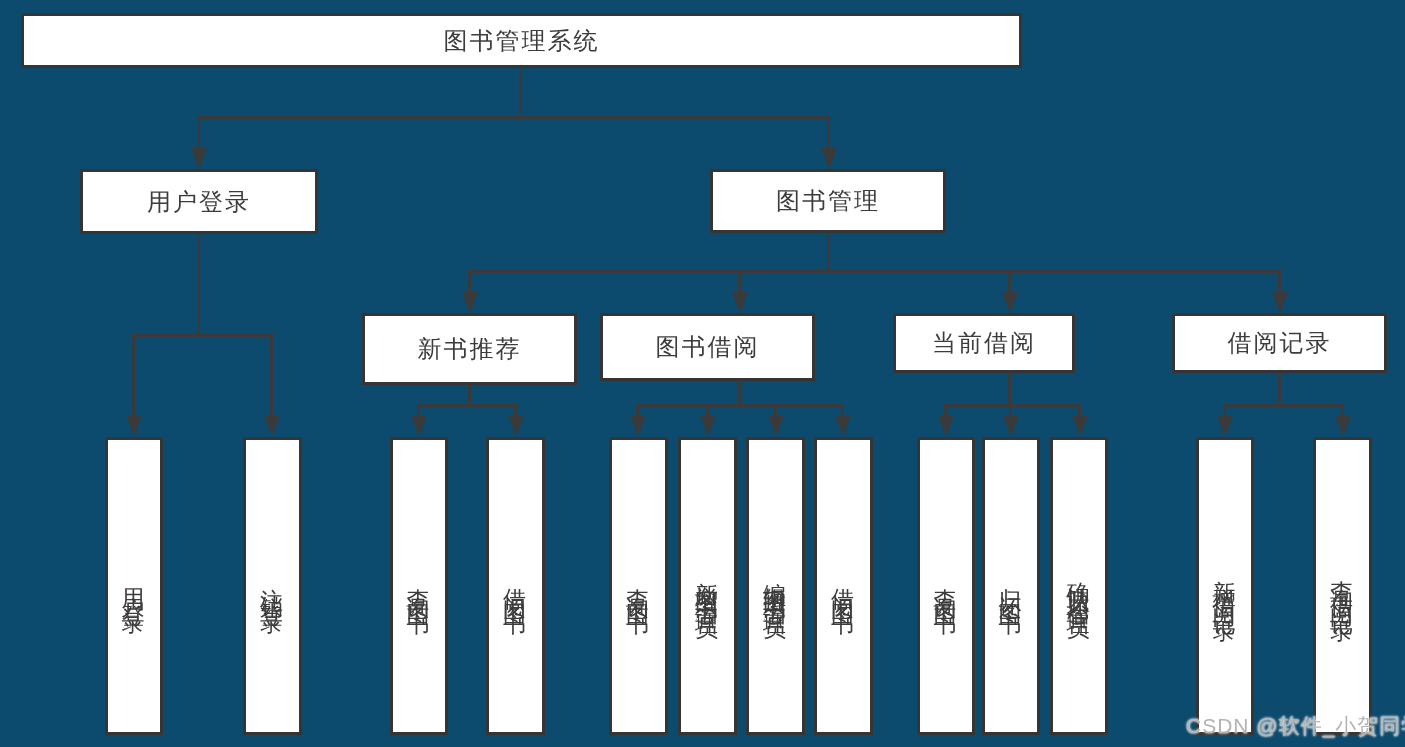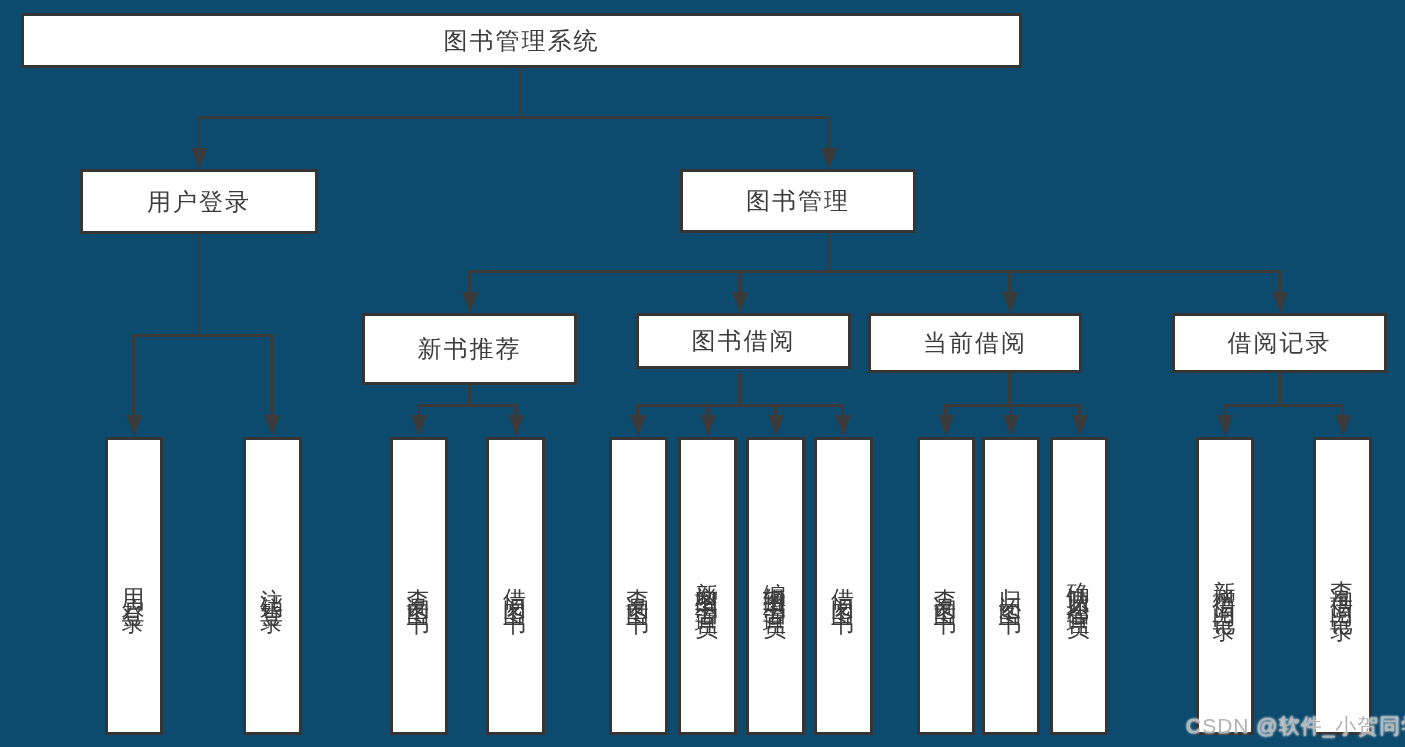--- a/index.html
+++ b/index.html
@@ -44,21 +44,21 @@
   <div class="vline" style="left:519px;top:68px;height:50px;"></div>
   <div class="hline" style="left:197px;top:116px;width:633px;"></div>
   <div class="vline" style="left:197px;top:116px;height:34px;"></div>
   <div class="ahead" style="left:191px;top:148px;"></div>
   <div class="vline" style="left:827px;top:116px;height:34px;"></div>
   <div class="ahead" style="left:821px;top:148px;"></div>
 
   <div class="hbox" style="left:80px;top:169px;width:238px;height:65px;">
     <span>用户登录</span>
   </div>
-  <div class="hbox" style="left:680px;top:169px;width:236px;height:64px;">
+  <div class="hbox" style="left:710px;top:169px;width:236px;height:64px;">
     <span>图书管理</span>
   </div>
 
   <div class="vline" style="left:197px;top:234px;height:103px;"></div>
   <div class="hline" style="left:132px;top:334px;width:141px;"></div>
   <div class="vline" style="left:132px;top:334px;height:82px;"></div>
   <div class="ahead" style="left:126px;top:415px;"></div>
   <div class="vline" style="left:270px;top:334px;height:82px;"></div>
   <div class="ahead" style="left:264px;top:415px;"></div>
 
@@ -69,24 +69,24 @@
   <div class="vline" style="left:738px;top:270px;height:23px;"></div>
   <div class="ahead" style="left:732px;top:292px;"></div>
   <div class="vline" style="left:1008px;top:270px;height:23px;"></div>
   <div class="ahead" style="left:1002px;top:292px;"></div>
   <div class="vline" style="left:1278px;top:270px;height:23px;"></div>
   <div class="ahead" style="left:1272px;top:292px;"></div>
 
   <div class="hbox" style="left:362px;top:313px;width:215px;height:72px;">
     <span>新书推荐</span>
   </div>
-  <div class="hbox" style="left:636px;top:313px;width:215px;height:56px;">
+  <div class="hbox" style="left:600px;top:313px;width:215px;height:68px;">
     <span>图书借阅</span>
   </div>
-  <div class="hbox" style="left:868px;top:313px;width:214px;height:60px;">
+  <div class="hbox" style="left:893px;top:313px;width:182px;height:60px;">
     <span>当前借阅</span>
   </div>
   <div class="hbox" style="left:1172px;top:313px;width:215px;height:60px;">
     <span>借阅记录</span>
   </div>
 
   <div class="vline" style="left:468px;top:373px;height:34px;"></div>
   <div class="hline" style="left:417px;top:404px;width:100px;"></div>
   <div class="vline" style="left:417px;top:404px;height:12px;"></div>
   <div class="ahead" style="left:411px;top:415px;"></div>

